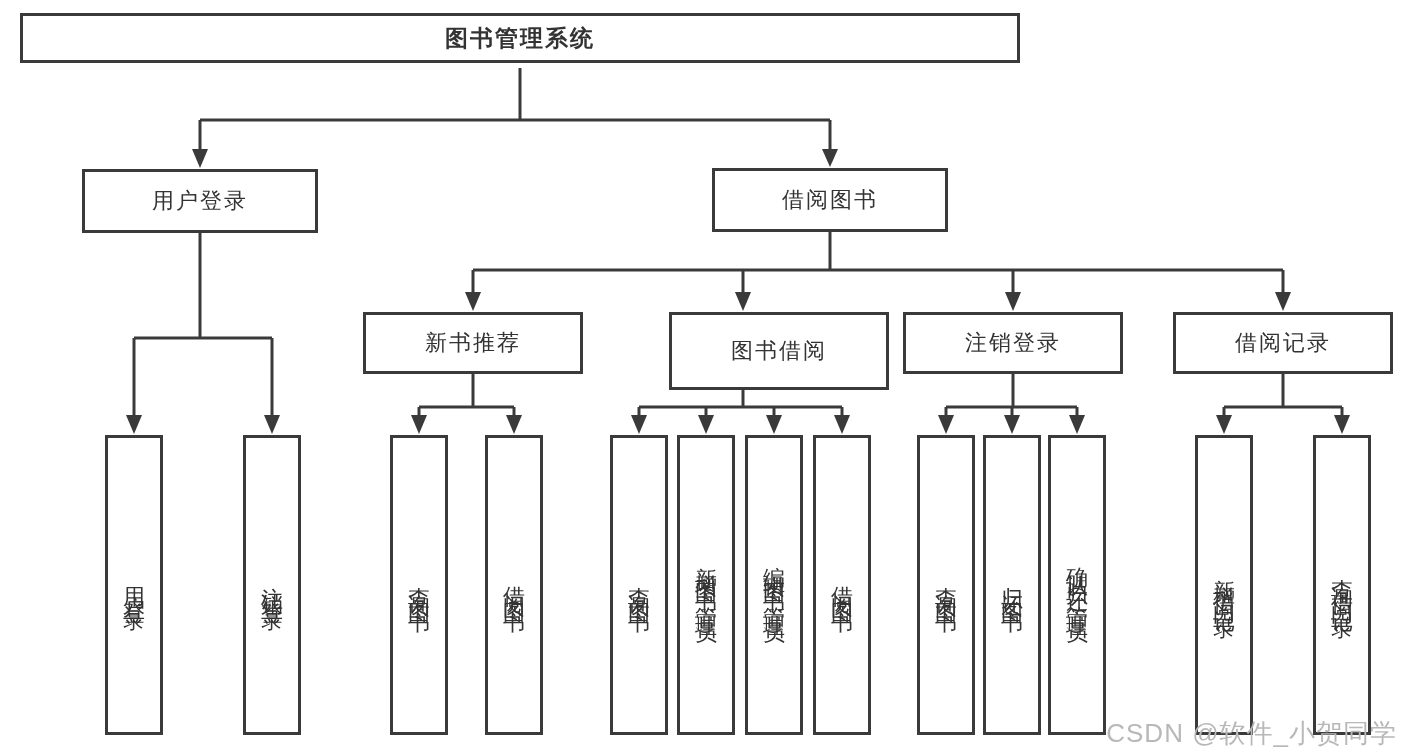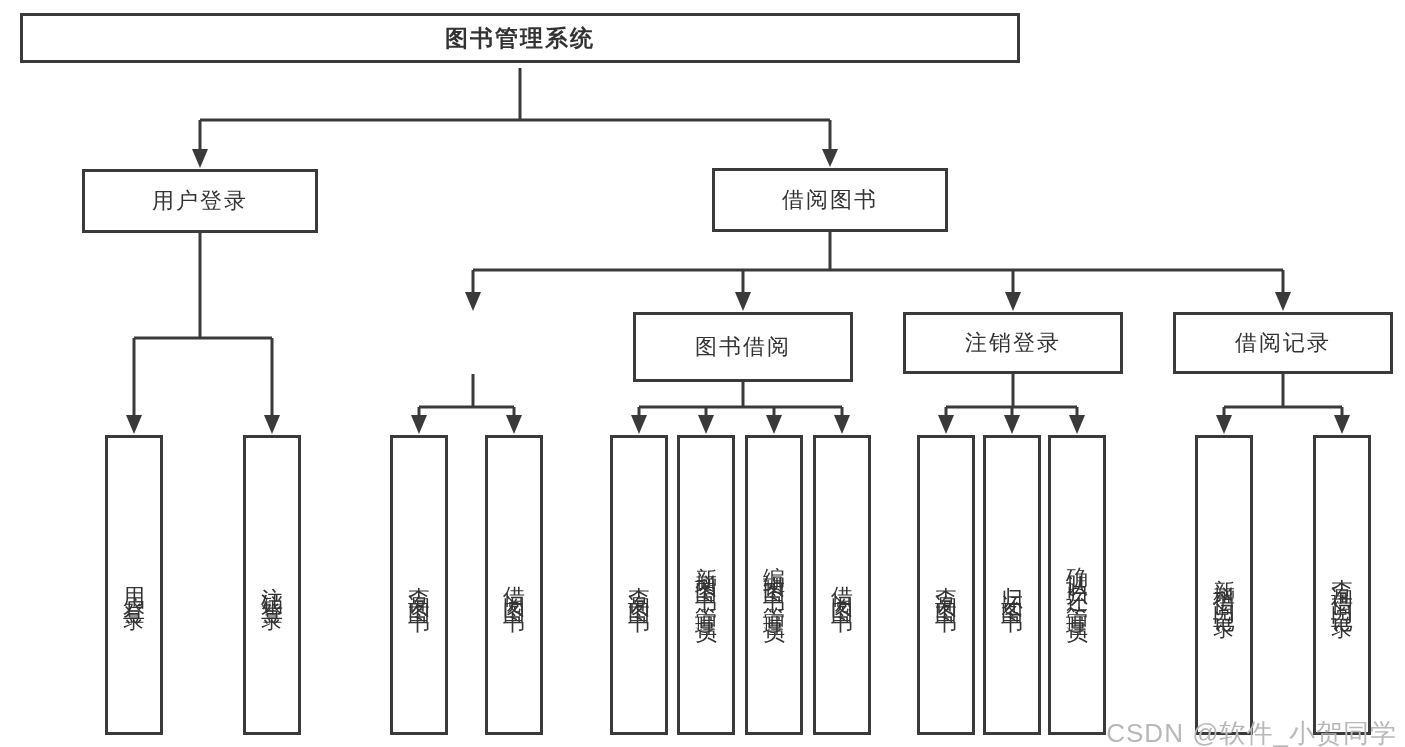--- a/index.html
+++ b/index.html
@@ -144,21 +144,24 @@
     <span>图书管理系统</span>
   </div>
 
   <div class="node h" style="left:82px; top:169px; width:236px; height:64px;">
     <span>用户登录</span>
   </div>
   <div class="node h" style="left:712px; top:168px; width:236px; height:64px;">
     <span>借阅图书</span>
   </div>
 
-  <div class="node h" style="left:633px; top:312px; width:220px; height:70px;font-family:Liberation Mono, monospace;">
+  <div class="node h" style="left:363px; top:312px; width:220px; height:62px;">
+    <span>新书推荐</span>
+  </div>
+  <div class="node h" style="left:669px; top:312px; width:220px; height:78px;font-family:Liberation Mono, monospace;">
     <span>图书借阅</span>
   </div>
   <div class="node h" style="left:903px; top:312px; width:220px; height:62px;">
     <span>注销登录</span>
   </div>
   <div class="node h" style="left:1173px; top:312px; width:220px; height:62px;">
     <span>借阅记录</span>
   </div>
 
   <div class="leaf" style="left:105px;">

